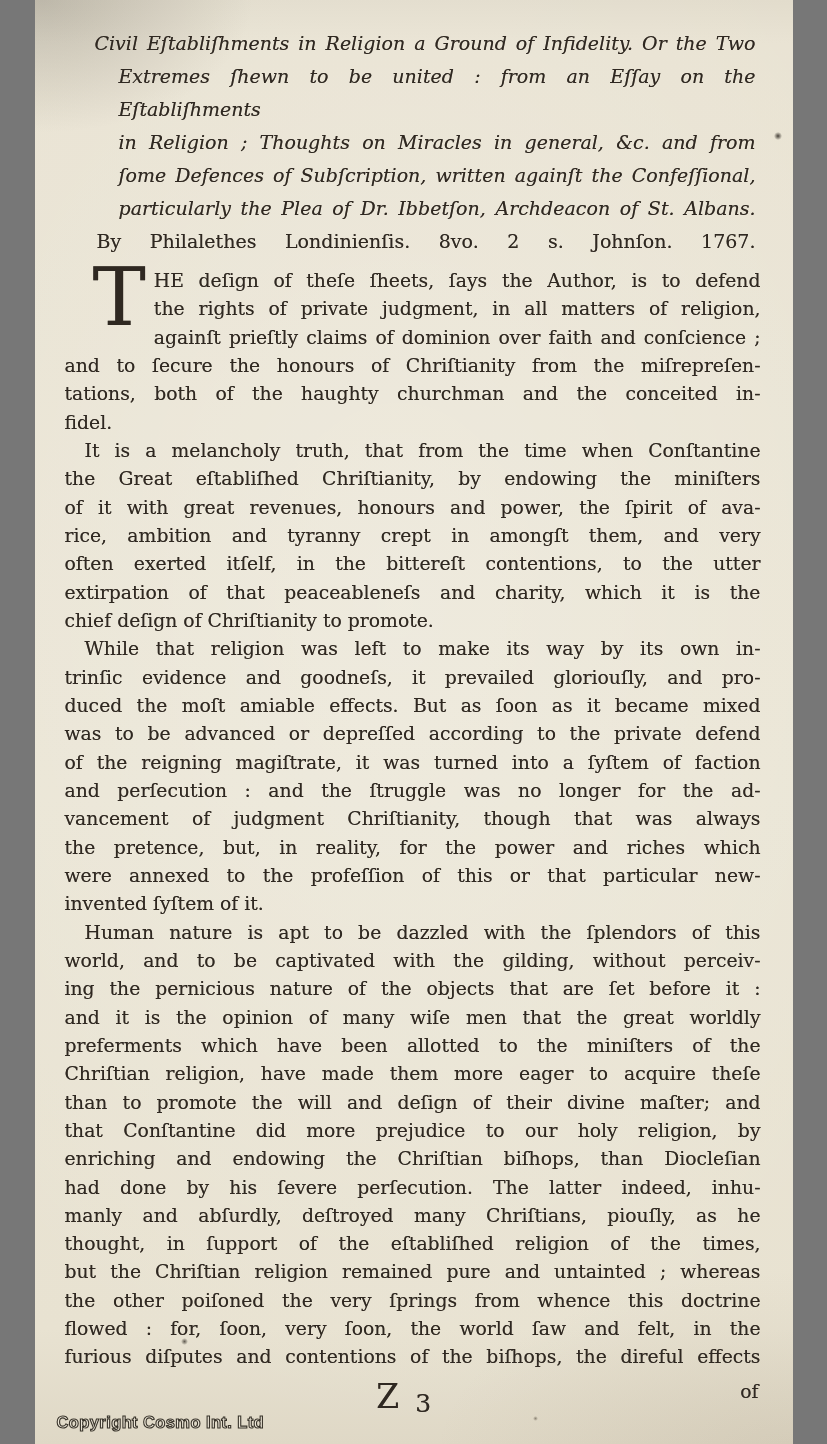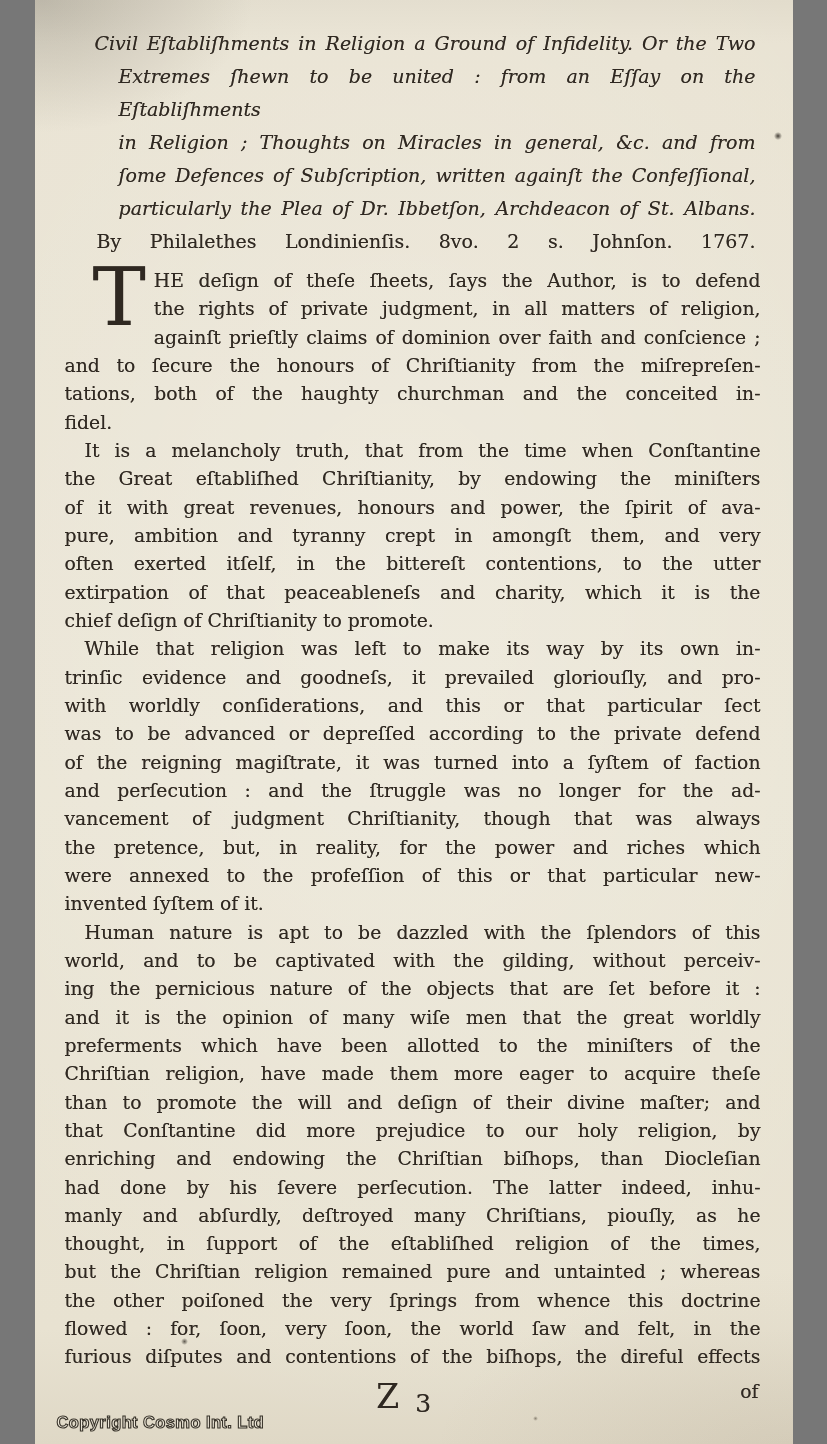--- a/index.html
+++ b/index.html
@@ -100,33 +100,33 @@
           <div class="line">fidel.</div>
         </div>
     </section>
 
     <section class="para">
       <div class="lines">
 
       <div class="line">It is a melancholy truth, that from the time when Conſtantine</div>
           <div class="line">the Great eſtabliſhed Chriſtianity, by endowing the miniſters</div>
           <div class="line">of it with great revenues, honours and power, the ſpirit of ava-</div>
-          <div class="line">pure, ambition and tyranny crept in amongſt them, and very</div>
+          <div class="line">rice, ambition and tyranny crept in amongſt them, and very</div>
           <div class="line">often exerted itſelf, in the bittereſt contentions, to the utter</div>
           <div class="line">extirpation of that peaceableneſs and charity, which it is the</div>
           <div class="line">chief deſign of Chriſtianity to promote.</div>
         </div>
     </section>
 
     <section class="para">
       <div class="lines">
 
       <div class="line">While that religion was left to make its way by its own in-</div>
           <div class="line">trinſic evidence and goodneſs, it prevailed gloriouſly, and pro-</div>
-          <div class="line">with worldly conſiderations, and this or that particular ſect</div>
+          <div class="line">duced the moſt amiable effects. But as ſoon as it became mixed</div>
           <div class="line">was to be advanced or depreſſed according to the private defend</div>
           <div class="line">of the reigning magiſtrate, it was turned into a ſyſtem of faction</div>
           <div class="line">and perſecution : and the ſtruggle was no longer for the ad-</div>
           <div class="line">vancement of judgment Chriſtianity, though that was always</div>
           <div class="line">the pretence, but, in reality, for the power and riches which</div>
           <div class="line">were annexed to the profeſſion of this or that particular new-</div>
           <div class="line">invented ſyſtem of it.</div>
         </div>
     </section>
 

